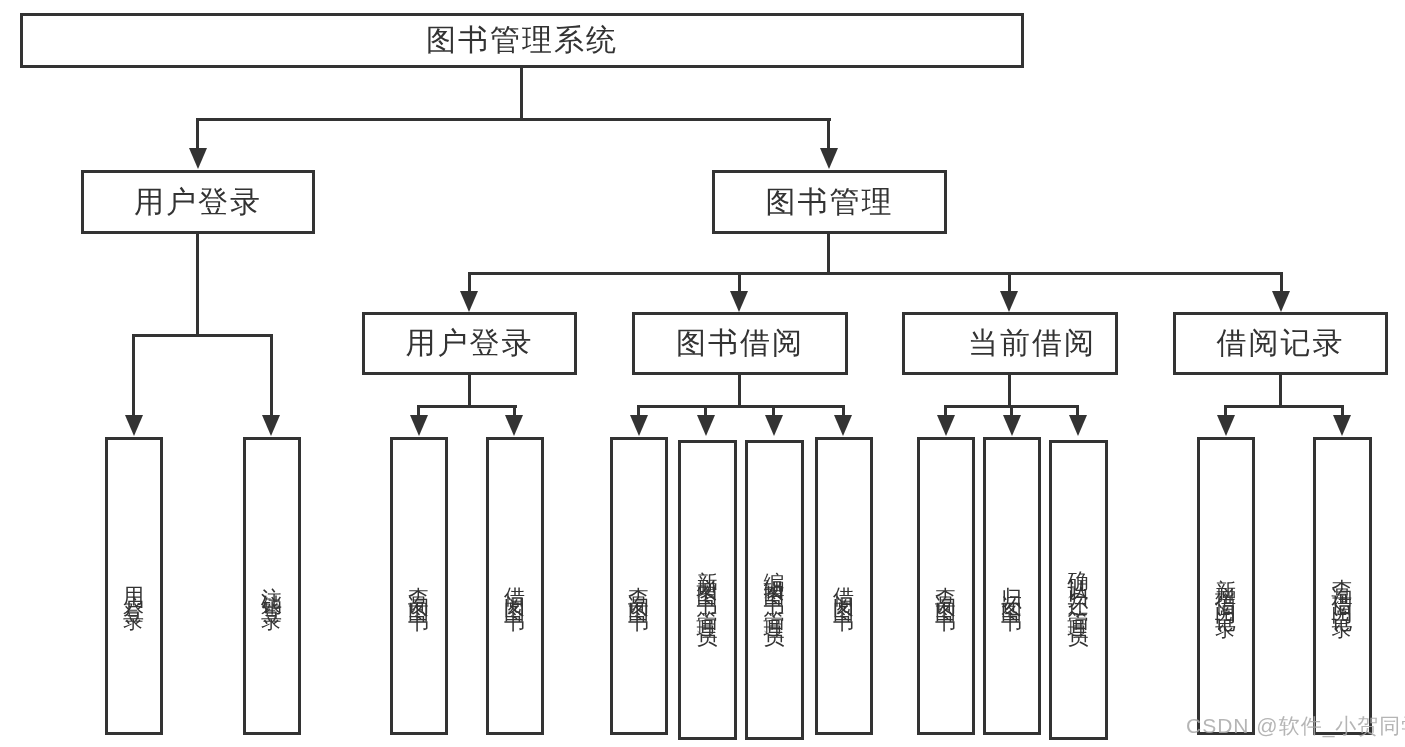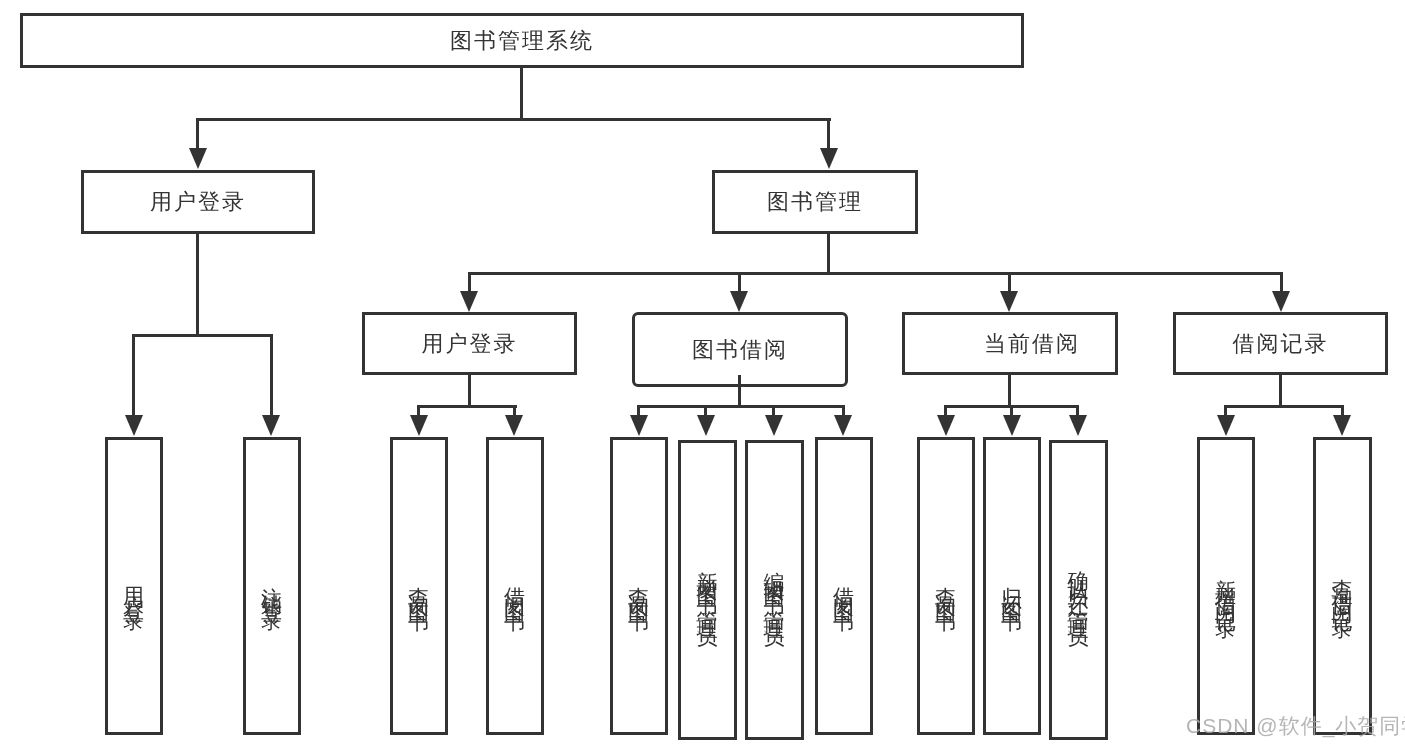--- a/index.html
+++ b/index.html
@@ -5,21 +5,21 @@
   html,body{margin:0;padding:0;background:#fff;}
   .canvas{
     position:relative;width:1405px;height:747px;background:#ffffff;
     font-family:"Liberation Sans","DejaVu Sans",sans-serif;color:#333;
     overflow:hidden;
   }
   .box{
     position:absolute;box-sizing:border-box;border:3px solid #333;background:#fff;
     display:flex;align-items:center;justify-content:center;
   }
-  .hbox span{font-size:22px;letter-spacing:2px;white-space:nowrap;}
+  .hbox span{font-size:30px;letter-spacing:2px;white-space:nowrap;}
   .vbox span{
     writing-mode:vertical-rl;text-orientation:mixed;
     font-size:21px;letter-spacing:8px;line-height:1;white-space:nowrap;
   }
   .ln{position:absolute;background:#333;}
   .arw{
     position:absolute;width:0;height:0;
     border-left:9px solid transparent;border-right:9px solid transparent;
     border-top:21px solid #333;
   }
@@ -34,28 +34,28 @@
 <div class="canvas">
 
   <div class="box hbox" style="left:20px;top:13px;width:1004px;height:55px;">
     <span>图书管理系统</span>
   </div>
 
   <div class="box hbox" style="left:81px;top:170px;width:234px;height:64px;">
     <span>用户登录</span>
   </div>
 
-  <div class="box hbox" style="left:712px;top:170px;width:206px;height:64px;">
+  <div class="box hbox" style="left:712px;top:170px;width:235px;height:64px;">
     <span>图书管理</span>
   </div>
 
   <div class="box hbox" style="left:362px;top:312px;width:215px;height:63px;">
     <span>用户登录</span>
   </div>
-  <div class="box hbox" style="left:632px;top:312px;width:216px;height:75px;border-radius:6px;">
+  <div class="box hbox" style="left:632px;top:312px;width:216px;height:63px;">
     <span>图书借阅</span>
   </div>
   <div class="box hbox" style="left:902px;top:312px;width:216px;height:63px;padding-left:44px;">
     <span>当前借阅</span>
   </div>
   <div class="box hbox" style="left:1173px;top:312px;width:215px;height:63px;">
     <span>借阅记录</span>
   </div>
 
   <div class="box vbox" style="left:105px;top:437px;width:58px;height:298px;">

